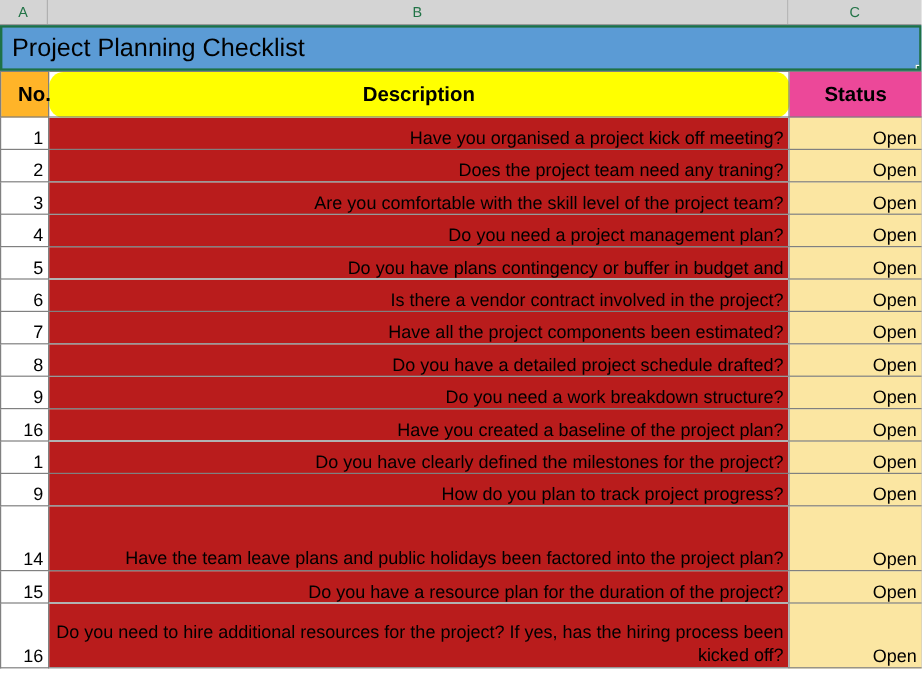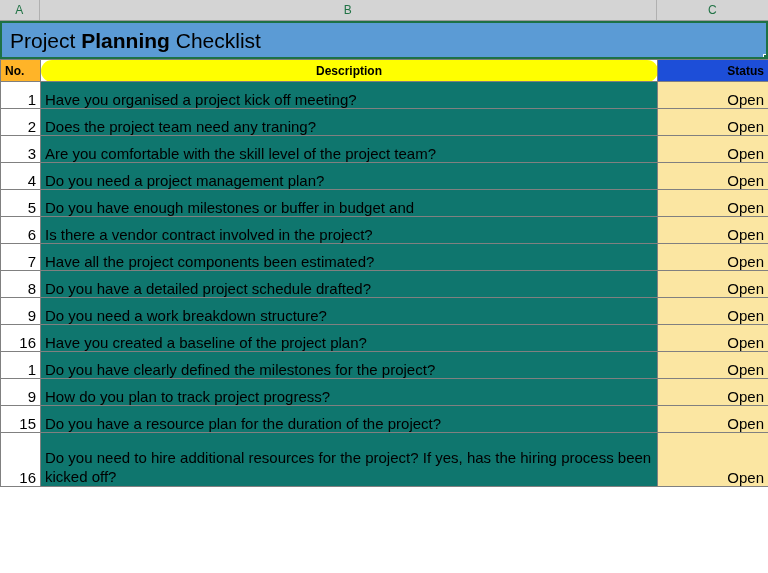--- a/index.html
+++ b/index.html
@@ -50,21 +50,21 @@
     align-items: center;
     overflow: hidden;
   }
   .title-text {
     font-size: 21px;
     color: #000000;
     padding-left: 8px;
     white-space: nowrap;
     line-height: 1;
   }
-  .title-text b { font-weight: bold; }
+  .title-text b { font-weight: normal; }
   .sel-handle {
     position: absolute;
     right: -3px;
     bottom: -3px;
     width: 6px;
     height: 6px;
     background: #1e7145;
     border: 1px solid #ffffff;
   }
 
@@ -73,49 +73,49 @@
     border-collapse: collapse;
     table-layout: fixed;
     width: 768px;
   }
   table.grid col.c-no     { width: 40px; }
   table.grid col.c-desc   { width: 617px; }
   table.grid col.c-status { width: 111px; }
 
   
   tr.head th {
-    height: 22px;
+    height: 38px;
     border: 1px solid #7f7f7f;
-    font-size: 12px;
+    font-size: 17px;
     font-weight: bold;
     color: #000000;
-    padding: 0 4px;
+    padding: 0 14px;
   }
   th.h-no     { background: #ffb428; text-align: left; padding-left: 4px; }
   th.h-desc   { background: #ffff00; text-align: center; border-radius: 12px; }
-  th.h-status { background: #1d4ed8; text-align: right; }
+  th.h-status { background: #ec4899; text-align: center; }
 
   
   tr.item td {
     border: 1px solid #808080;
     font-size: 15px;
     color: #000000;
     padding: 0 4px;
     vertical-align: bottom;
   }
   td.no {
     text-align: right;
     padding-right: 6px;
     padding-bottom: 2px;
     background: #ffffff;
     font-size: 14px;
   }
   td.desc {
-    text-align: left;
-    background: #0f766e;
+    text-align: right;
+    background: #b91c1c;
     padding-left: 6px;
     padding-bottom: 2px;
     overflow: hidden;
     white-space: nowrap;
   }
   td.desc.wrap { white-space: normal; line-height: 1.28; }
   td.status {
     text-align: right;
     background: #fbe6a2;
     color: #a07010;
@@ -171,21 +171,21 @@
           <td class="desc">Are you comfortable with the skill level of the project team?</td>
           <td class="status">Open</td>
         </tr>
         <tr class="item h1">
           <td class="no">4</td>
           <td class="desc">Do you need a project management plan?</td>
           <td class="status">Open</td>
         </tr>
         <tr class="item h1">
           <td class="no">5</td>
-          <td class="desc">Do you have enough milestones or buffer in budget and</td>
+          <td class="desc">Do you have plans contingency or buffer in budget and</td>
           <td class="status">Open</td>
         </tr>
         <tr class="item h1">
           <td class="no">6</td>
           <td class="desc">Is there a vendor contract involved in the project?</td>
           <td class="status">Open</td>
         </tr>
         <tr class="item h1">
           <td class="no">7</td>
           <td class="desc">Have all the project components been estimated?</td>
@@ -207,20 +207,25 @@
           <td class="status">Open</td>
         </tr>
         <tr class="item h1">
           <td class="no">1</td>
           <td class="desc">Do you have clearly defined the milestones for the project?</td>
           <td class="status">Open</td>
         </tr>
         <tr class="item h1">
           <td class="no">9</td>
           <td class="desc">How do you plan to track project progress?</td>
+          <td class="status">Open</td>
+        </tr>
+        <tr class="item h2">
+          <td class="no">14</td>
+          <td class="desc wrap">Have the team leave plans and public holidays been factored into the project plan?</td>
           <td class="status">Open</td>
         </tr>
         <tr class="item h1">
           <td class="no">15</td>
           <td class="desc">Do you have a resource plan for the duration of the project?</td>
           <td class="status">Open</td>
         </tr>
         <tr class="item h2">
           <td class="no">16</td>
           <td class="desc wrap">Do you need to hire additional resources for the project? If yes, has the hiring process been kicked off?</td>

